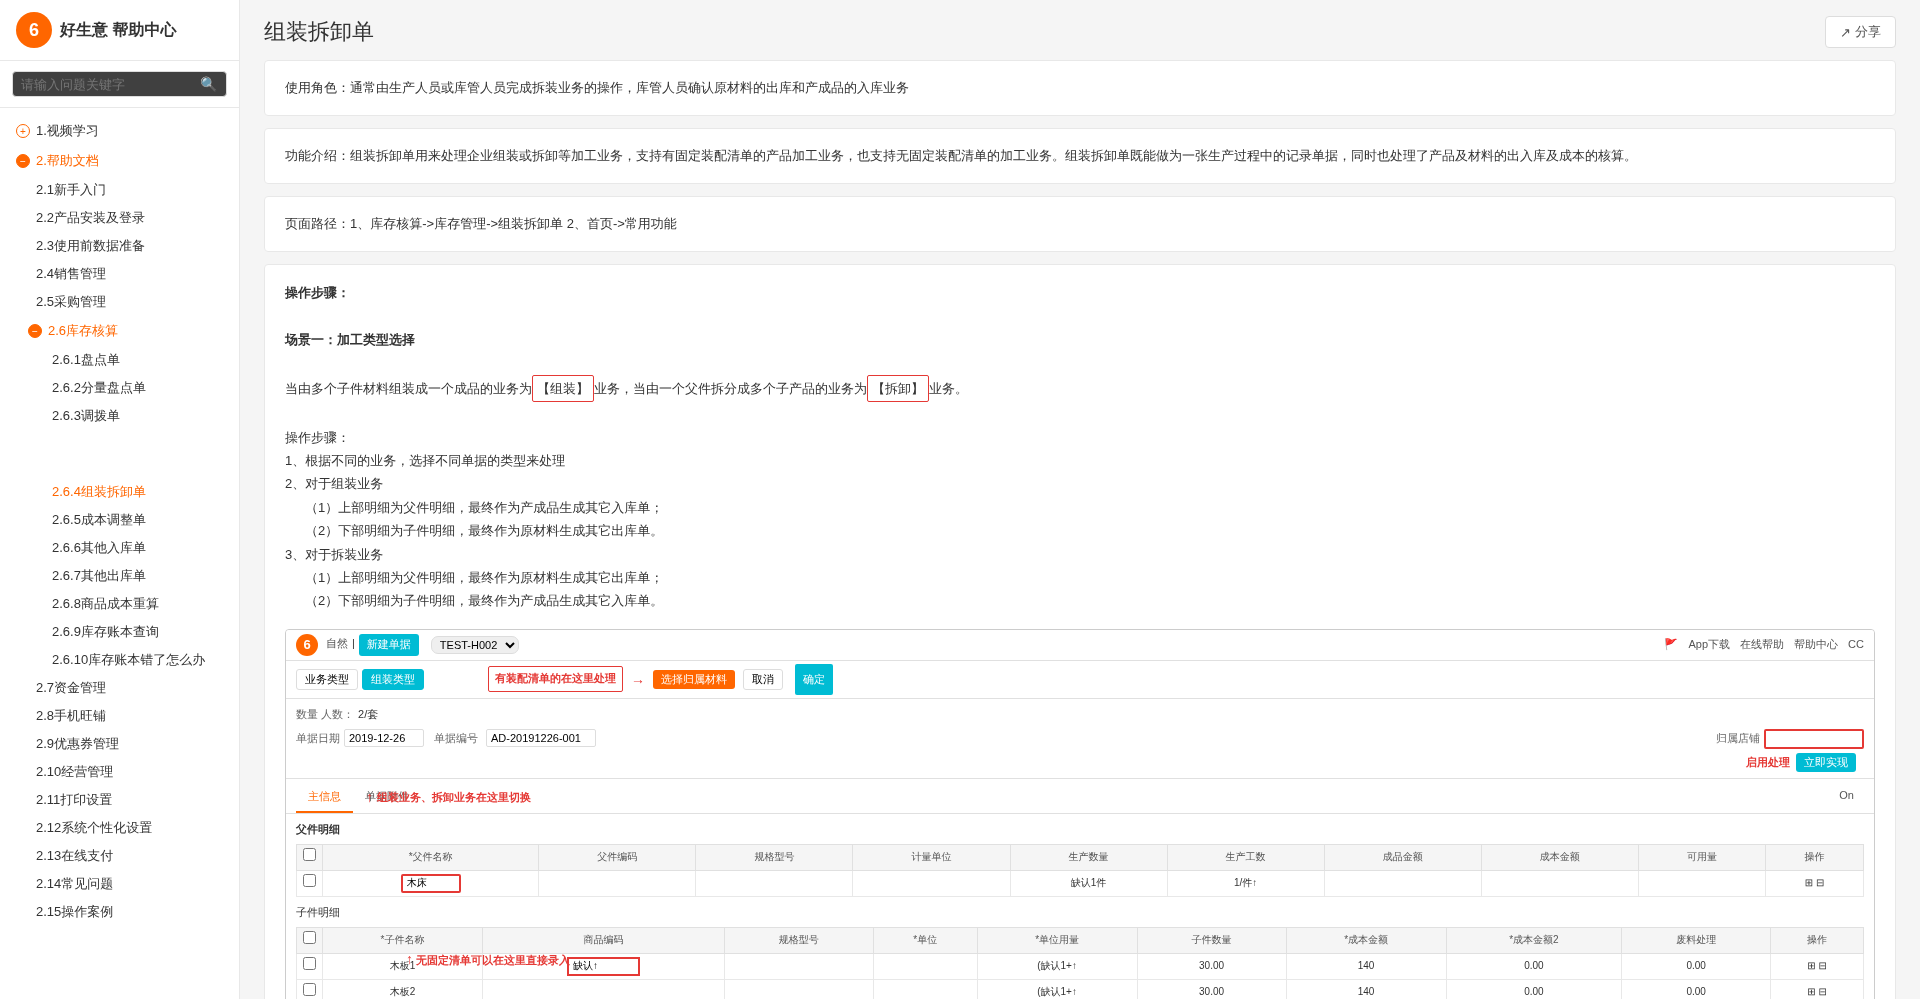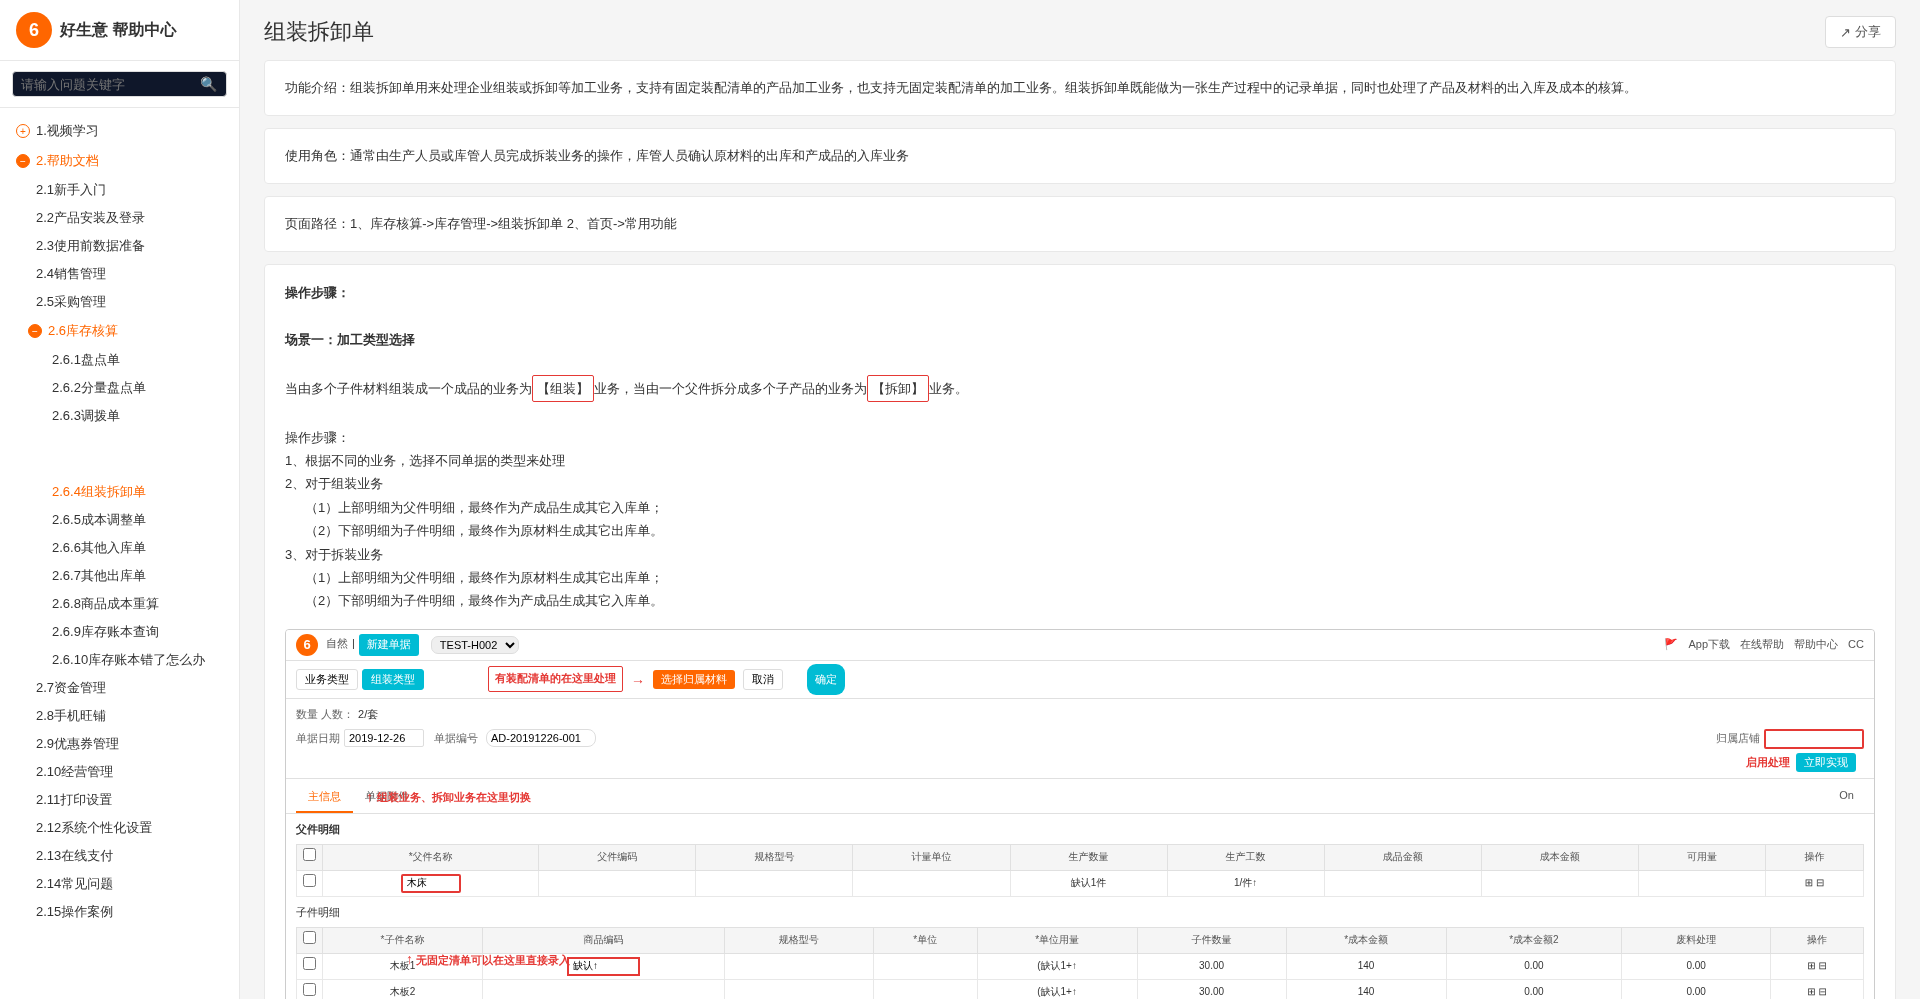--- a/index.html
+++ b/index.html
@@ -50,21 +50,21 @@
       padding: 10px 12px;
       border-bottom: 1px solid #e8e8e8;
     }
 
     .search-box {
       display: flex;
       align-items: center;
       border: 1px solid #ddd;
       border-radius: 4px;
       padding: 4px 8px;
-      background: #0f172a;
+      background: #404040;
     }
 
     .search-box input {
       border: none;
       outline: none;
       flex: 1;
       font-size: 13px;
       color: #999;
       background: transparent;
     }
@@ -375,25 +375,25 @@
     <h1 class="page-title">组装拆卸单</h1>
     <button class="share-btn">
       <span style="font-size:13px;">↗</span>
       <span>分享</span>
     </button>
   </div>
 
   <div class="content-area">
 
     <div class="content-card">
+      <p>使用角色：通常由生产人员或库管人员完成拆装业务的操作，库管人员确认原材料的出库和产成品的入库业务</p>
+    </div>
+
+    <div class="content-card">
       <p>功能介绍：组装拆卸单用来处理企业组装或拆卸等加工业务，支持有固定装配清单的产品加工业务，也支持无固定装配清单的加工业务。组装拆卸单既能做为一张生产过程中的记录单据，同时也处理了产品及材料的出入库及成本的核算。</p>
-    </div>
-
-    <div class="content-card">
-      <p>使用角色：通常由生产人员或库管人员完成拆装业务的操作，库管人员确认原材料的出库和产成品的入库业务</p>
     </div>
 
     <div class="content-card">
       <p>页面路径：1、库存核算-&gt;库存管理-&gt;组装拆卸单 2、首页-&gt;常用功能</p>
     </div>
 
     <div class="step-section">
       <div class="bold">操作步骤：</div>
       <br>
       <div class="bold">场景一：加工类型选择</div>
@@ -438,39 +438,39 @@
         </div>
 
         <div style="background:#fff; border-bottom:1px solid #e0e0e0; padding:3px 10px; display:flex; align-items:center; gap:4px; font-size:11px;">
           <button class="nav-btn" style="background:#fff; border:1px solid #ddd;">业务类型</button>
           <button class="nav-btn active-tab">组装类型</button>
 
           <span style="color:#e53935; font-size:11px; font-weight:bold; margin-left:60px; border:1.5px solid #e53935; padding:2px 6px; border-radius:2px;">有装配清单的在这里处理</span>
           <span style="color:#e53935; font-size:14px; margin-left:4px;">→</span>
           <button style="background:#f60; color:white; border:none; padding:2px 8px; border-radius:3px; font-size:11px; cursor:pointer; margin-left:4px;">选择归属材料</button>
           <button style="background:#fff; border:1px solid #ddd; padding:2px 8px; border-radius:3px; font-size:11px; cursor:pointer; margin-left:4px;">取消</button>
-          <button style="background:#00bcd4; color:white; border:none; padding:8px 8px; border-radius:9px; font-size:11px; cursor:pointer; margin-left:20px;">确定</button>
+          <button style="background:#00bcd4; color:white; border:none; padding:8px 8px; border-radius:2px; font-size:11px; cursor:pointer; margin-left:8px;">确定</button>
         </div>
 
         <div style="background:#fff; padding:6px 10px; border-bottom:1px solid #e0e0e0;">
           <div style="display:flex; align-items:center; gap:12px; font-size:11px; margin-bottom:4px;">
             <div style="display:flex; align-items:center; gap:4px;">
               <span style="color:#666;">数量 人数：</span>
               <span style="color:#333;">2/套</span>
             </div>
           </div>
           <div style="display:flex; align-items:flex-start; justify-content:space-between;">
             <div style="display:flex; gap:10px; font-size:11px; align-items:center;">
               <div style="display:flex; align-items:center; gap:4px;">
                 <span style="color:#666;">单据日期</span>
                 <input type="text" value="2019-12-26" style="border: 1px solid rgb(221, 221, 221); padding: 2px 4px; font-size: 11px; width: 80px; border-radius: 2px;">
               </div>
               <div style="display:flex; align-items:center; gap:8px;">
                 <span style="color:#666;">单据编号</span>
-                <input type="text" value="AD-20191226-001" style="border: 1px solid rgb(221, 221, 221); padding: 2px 4px; font-size: 11px; width: 110px; border-radius: 8px;">
+                <input type="text" value="AD-20191226-001" style="border: 1px solid rgb(221, 221, 221); padding: 2px 4px; font-size: 11px; width: 110px; border-radius: 2px;">
               </div>
             </div>
 
             <div style="display:flex; flex-direction:column; align-items:flex-start; gap:4px; font-size:11px;">
               <div style="display:flex; align-items:center; gap:4px;">
                 <span style="color:#666;">归属店铺</span>
                 <input type="text" style="border: 2px solid rgb(229, 57, 53); padding: 2px 4px; font-size: 11px; width: 100px; border-radius: 2px;">
               </div>
               <div style="display:flex; align-items:center; gap:6px;">
                 <span style="color:#e53935; font-size:11px; font-weight:bold; margin-left:30px;">启用处理</span>

